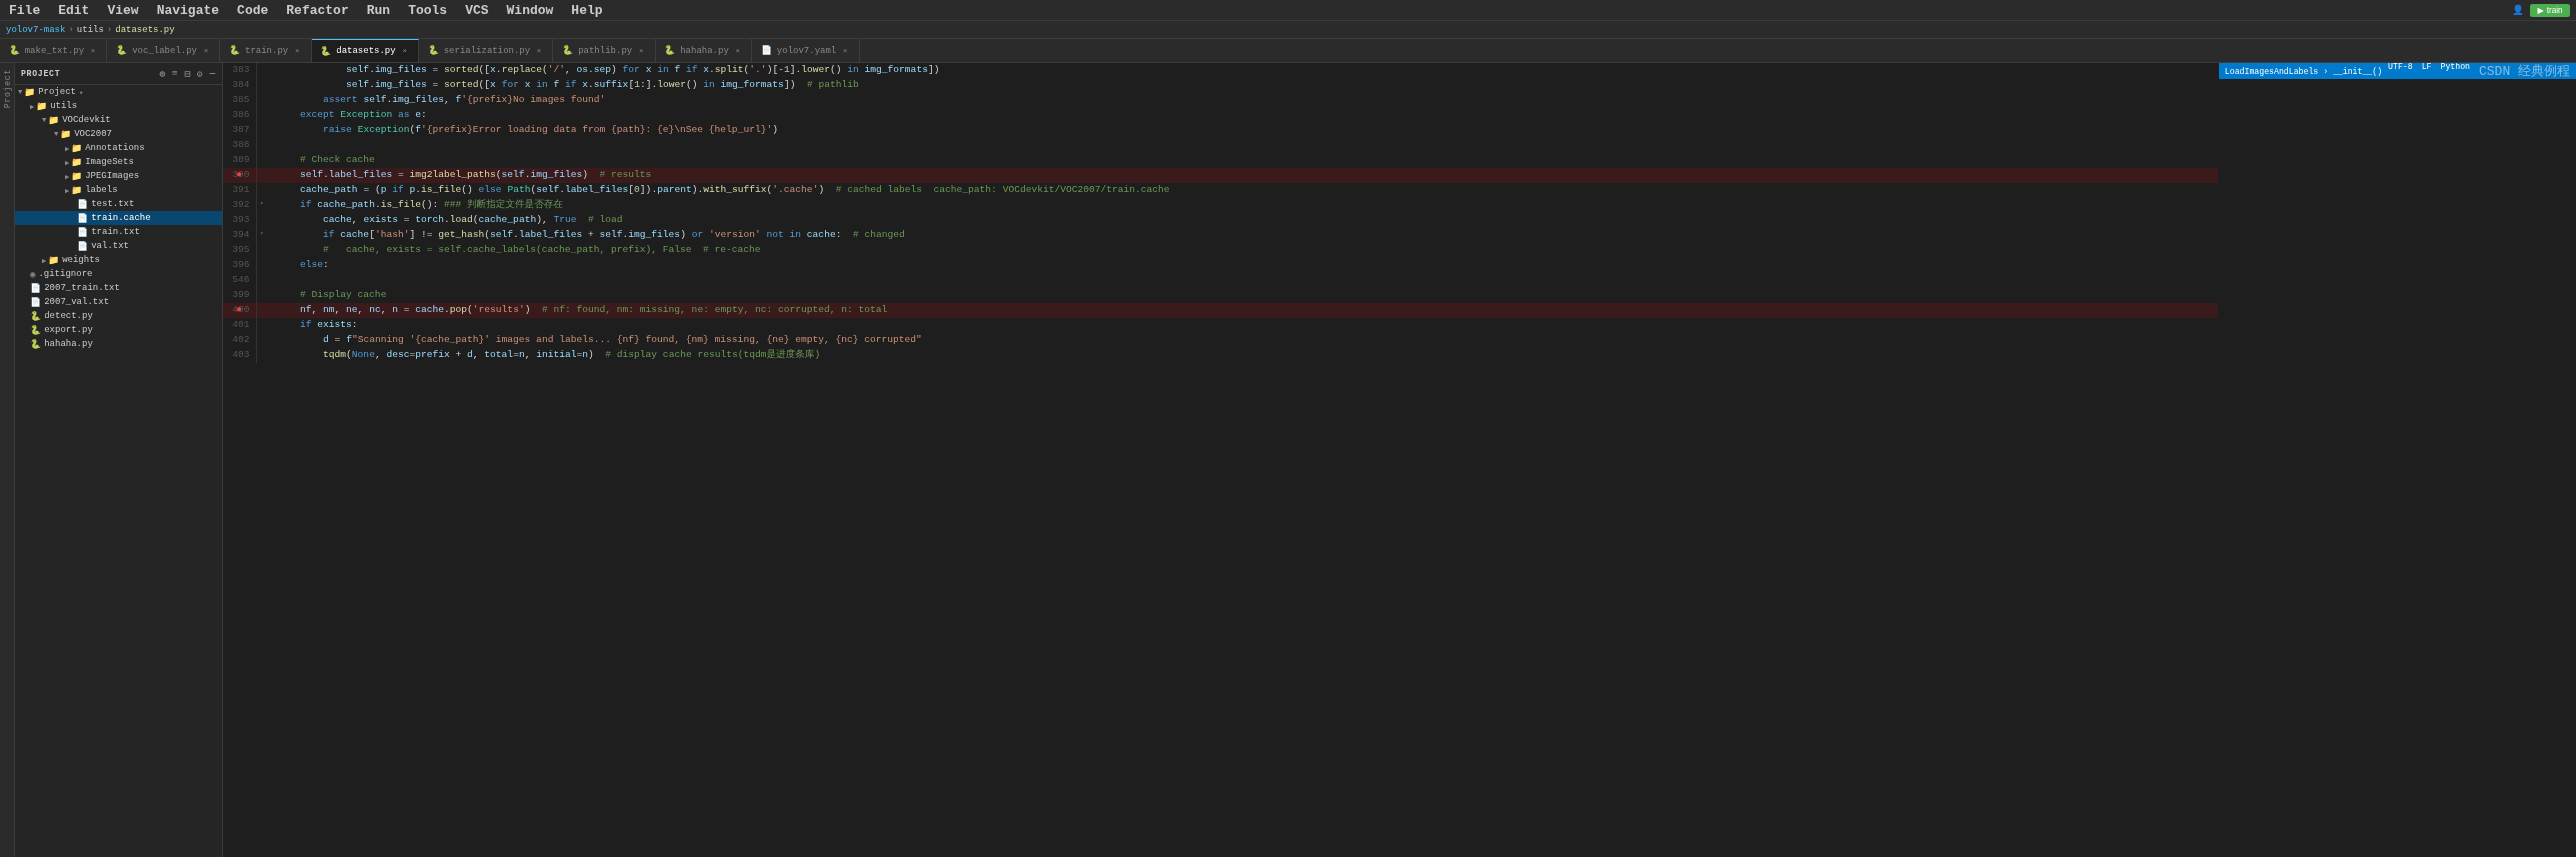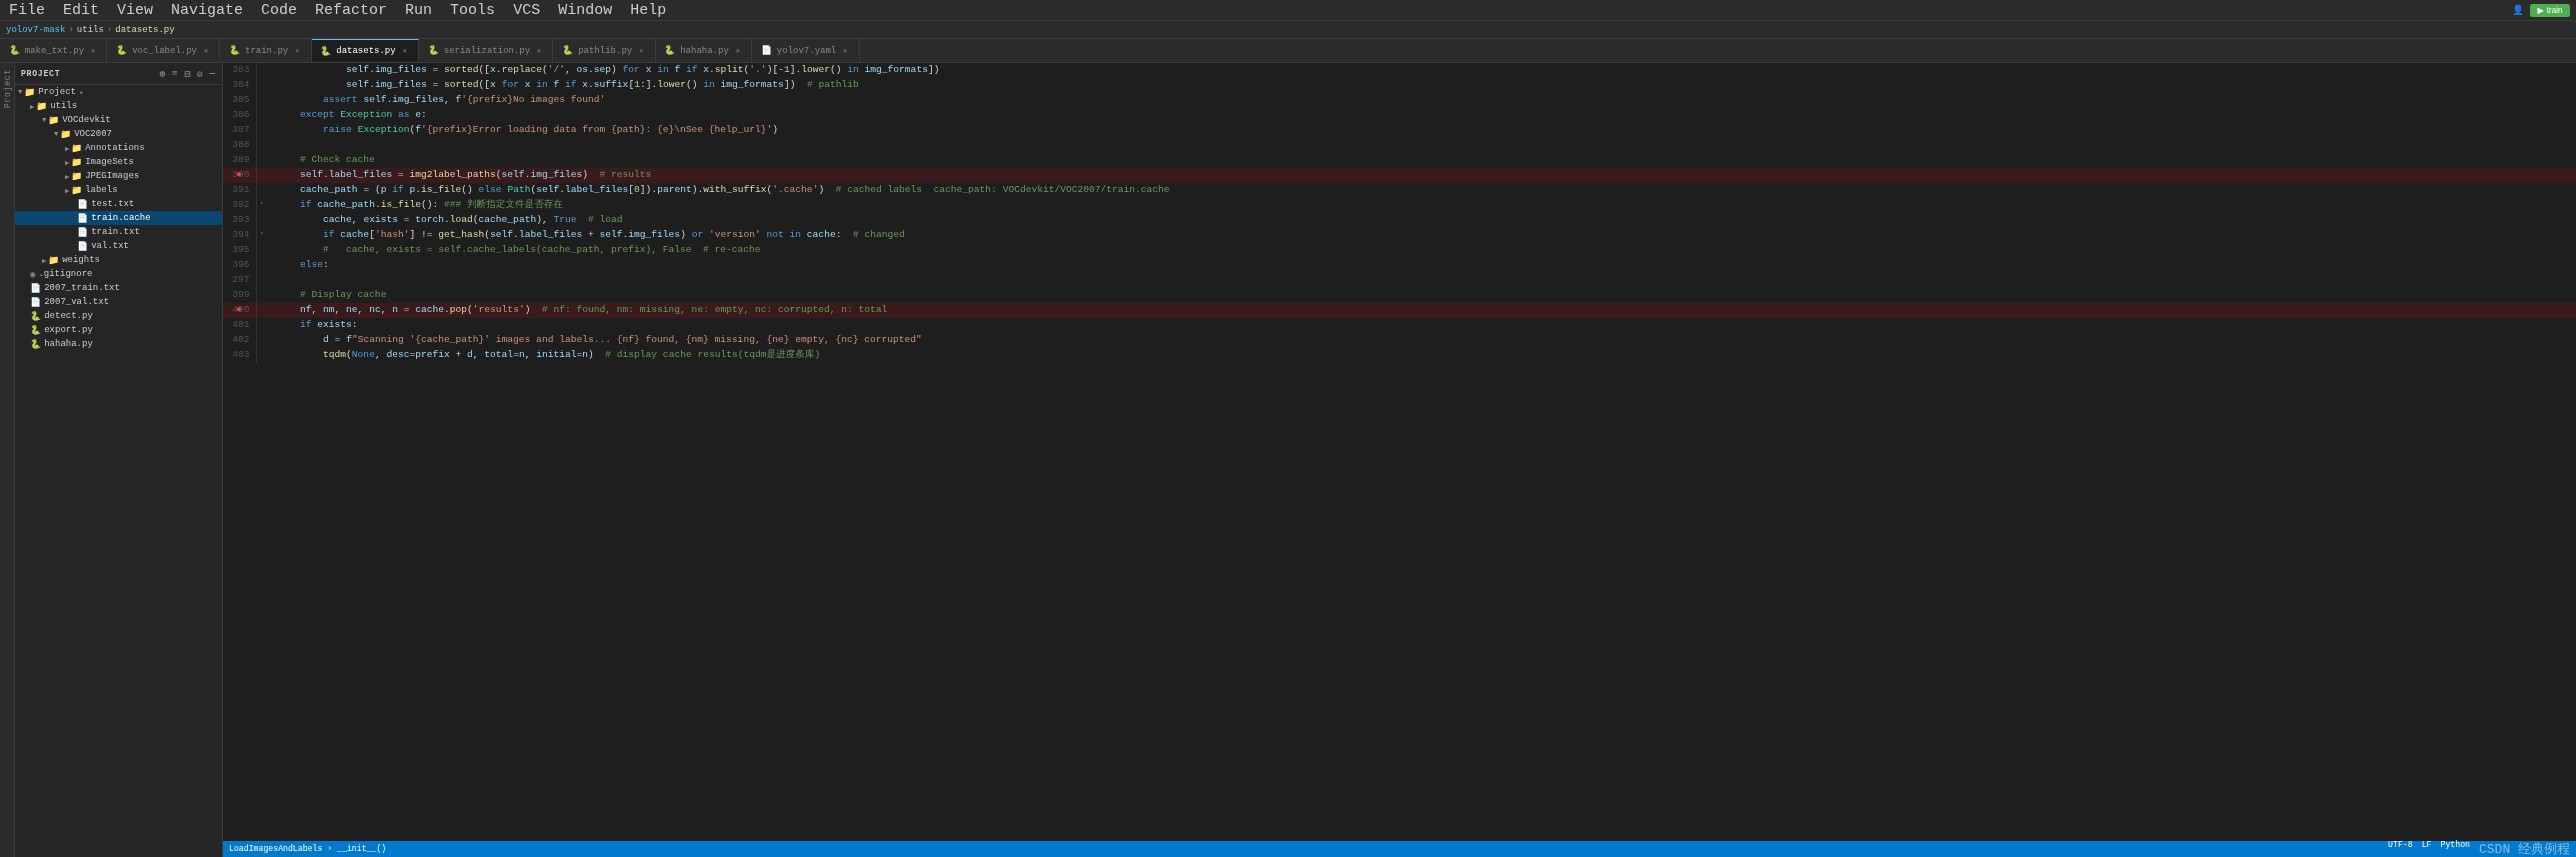--- a/index.html
+++ b/index.html
@@ -20,23 +20,24 @@
       align-items: center;
       background: #2b2b2b;
       height: 21px;
       padding: 0 6px;
       gap: 12px;
       border-bottom: 0.7px solid #3c3c3c;
       flex-shrink: 0;
     }
     .menu-item {
       color: #cccccc;
-      font-size: 15px;
+      font-size: 13px;
       cursor: pointer;
       padding: 1.5px 3px;
+      font-weight: bold;
     }
 
     
     .breadcrumb-bar {
       display: flex;
       align-items: center;
       background: #2b2b2b;
       height: 18px;
       padding: 0 6px;
       gap: 3px;
@@ -167,21 +168,21 @@
     }
     .tree-item.selected { background: #094771; color: white; }
     .tree-indent { display: inline-block; }
     .tree-arrow { color: #888; font-size: 7.4px; margin-right: 1.5px; }
     .tree-icon { margin-right: 3px; font-size: 9px; }
 
     
     .editor-area {
       flex: 1;
       display: flex;
-      flex-direction: column;
+      flex-direction: row;
       overflow: hidden;
       background: #1e1e1e;
     }
 
     
     .code-editor {
       flex: 1;
       overflow: auto;
       padding: 0;
       position: relative;
@@ -543,21 +544,21 @@
           </tr>
 
           <tr class="line-row">
             <td class="line-number-col">396</td>
             <td class="fold-col"></td>
             <td class="line-content-col">    <span class="kw">else</span>:</td>
           </tr>
 
 
           <tr class="line-row">
-            <td class="line-number-col">297</td>
+            <td class="line-number-col">546</td>
             <td class="fold-col"></td>
             <td class="line-content-col"></td>
           </tr>
 
           <tr class="line-row">
             <td class="line-number-col">399</td>
             <td class="fold-col"></td>
             <td class="line-content-col">    <span class="cmt"># Display cache</span></td>
           </tr>
 

